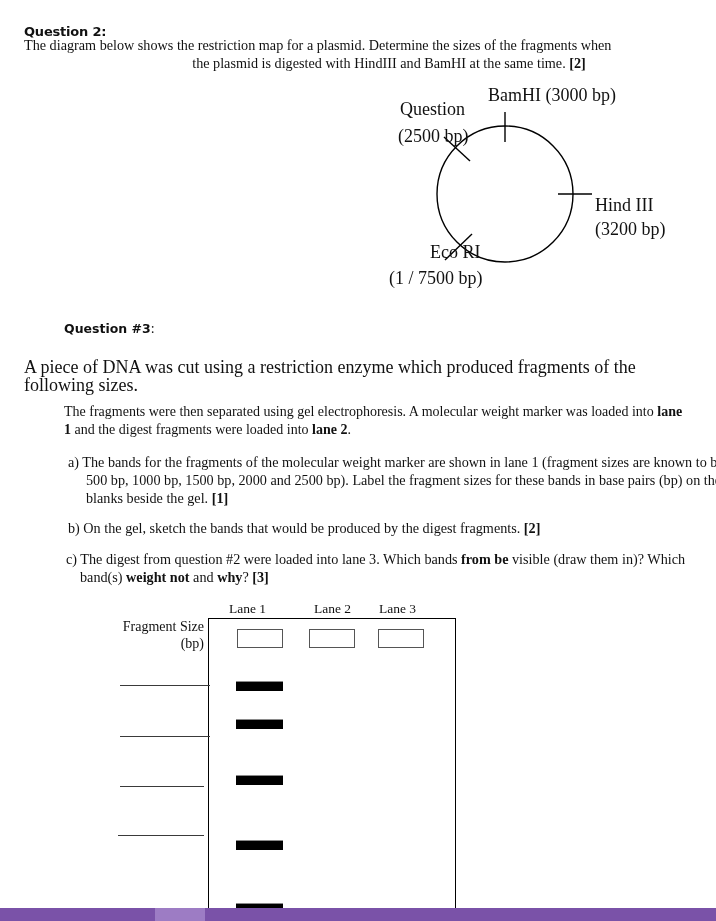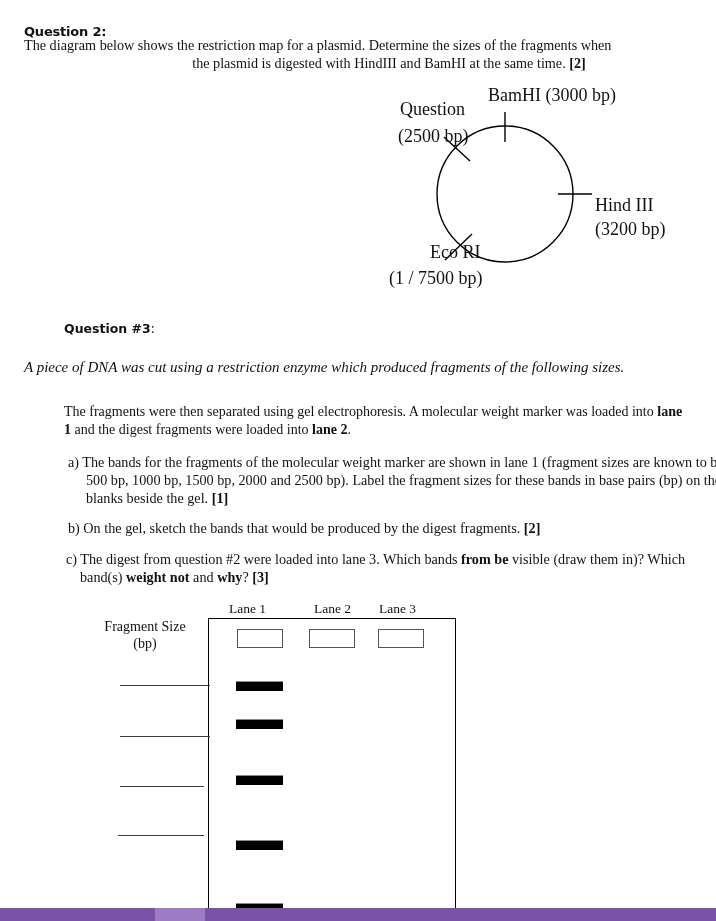--- a/index.html
+++ b/index.html
@@ -64,23 +64,22 @@
     margin-left: 40px;
   }
   #q3-heading .light {
     font-family: "Liberation Serif", "DejaVu Serif", serif;
     font-weight: normal;
     font-size: 14px;
   }
   #q3-intro {
     left: 24px; top: 358px;
     width: 680px;
-    font-size: 15px;
-    line-height: 18px;
-    font-style: italic;
+    font-size: 18px;
+    line-height: 18px;
   }
   #q3-intro .centered { display: block; text-align: center; padding-right: 40px; }
 
   #q3-para2 {
     left: 64px; top: 403px;
     width: 625px;
     font-size: 14px;
     line-height: 18px;
   }
 
@@ -94,21 +93,21 @@
 
   .q3-item b { font-weight: bold; }
 
   
   #gel-figure { left: 0; top: 598px; width: 716px; height: 323px; }
 
   #gel-axis-label {
     position: absolute;
     left: 86px; top: 20px;
     width: 118px;
-    text-align: center;
+    text-align: right;
     font-size: 14px;
     line-height: 17px;
   }
 
   #gel-box {
     position: absolute;
     left: 208px; top: 20px;
     width: 248px; height: 303px;
     border: 1.6px solid #000000;
     border-bottom: none;

